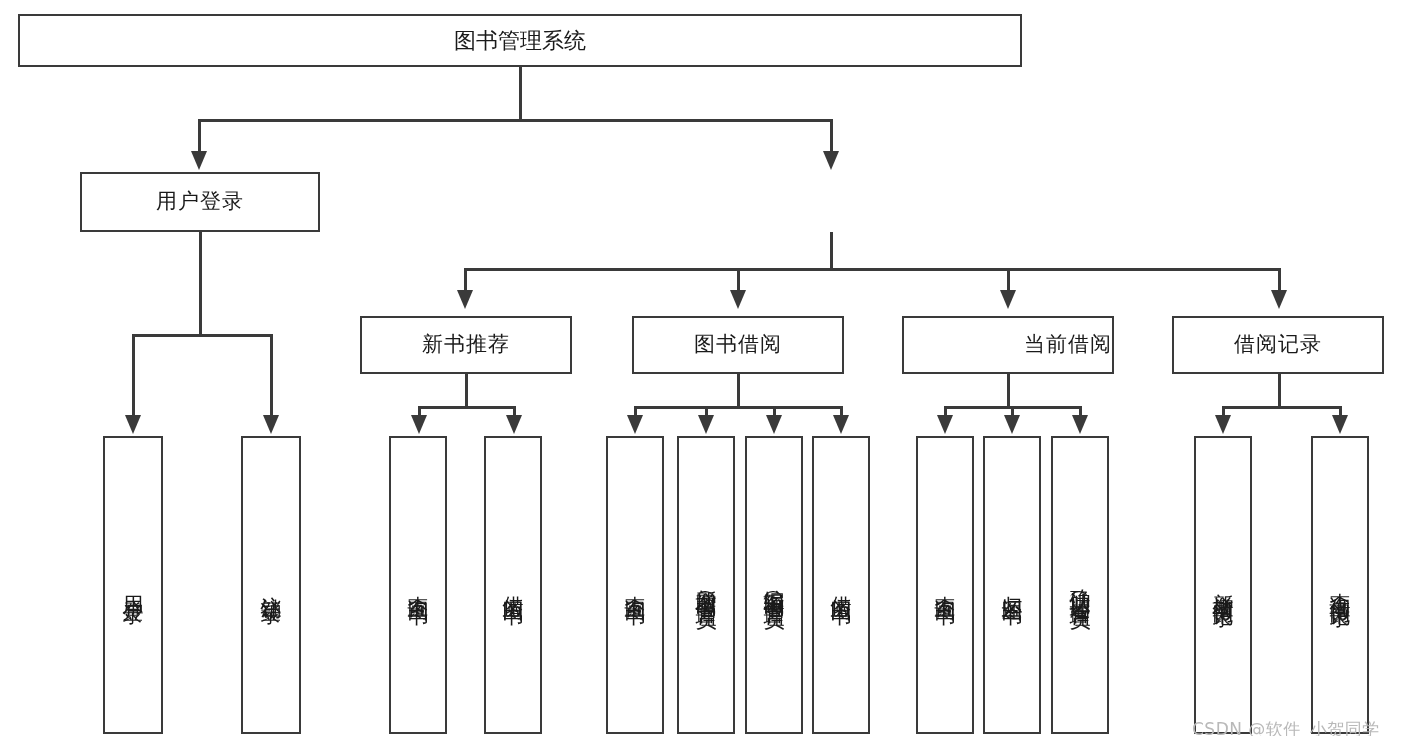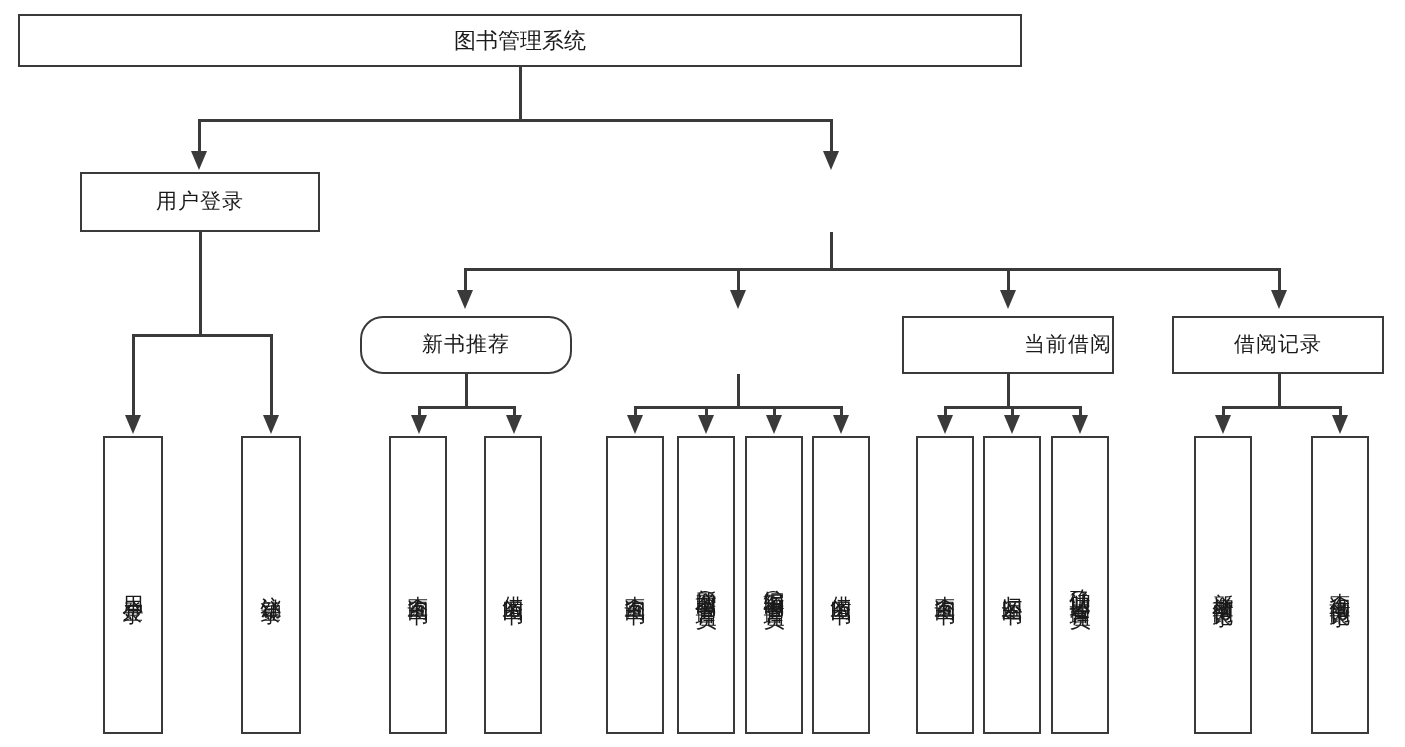--- a/index.html
+++ b/index.html
@@ -108,22 +108,25 @@
   <div class="hline" style="left:464px; top:268px; width:816px;"></div>
   <div class="vline" style="left:464px; top:268px; height:24px;"></div>
   <div class="vline" style="left:737px; top:268px; height:24px;"></div>
   <div class="vline" style="left:1007px; top:268px; height:24px;"></div>
   <div class="vline" style="left:1278px; top:268px; height:24px;"></div>
   <div class="arrow" style="left:457px; top:290px;"></div>
   <div class="arrow" style="left:730px; top:290px;"></div>
   <div class="arrow" style="left:1000px; top:290px;"></div>
   <div class="arrow" style="left:1271px; top:290px;"></div>
 
-  <div class="node horiz" style="left:360px; top:316px; width:212px; height:58px;border-radius:23px;">
+  <div class="node horiz" style="left:360px; top:316px; width:212px; height:58px;">
     <span>新书推荐</span>
+  </div>
+  <div class="node horiz" style="left:632px; top:316px; width:212px; height:58px;">
+    <span>图书借阅</span>
   </div>
   <div class="node horiz" style="left:902px; top:316px; width:212px; height:58px;justify-content:flex-end;">
     <span>当前借阅</span>
   </div>
   <div class="node horiz" style="left:1172px; top:316px; width:212px; height:58px;">
     <span>借阅记录</span>
   </div>
 
   <div class="vline" style="left:465px; top:374px; height:34px;"></div>
   <div class="hline" style="left:418px; top:406px; width:98px;"></div>
@@ -196,14 +199,15 @@
     <span class="vtext">确认归还（管理员）</span>
   </div>
 
   <div class="node vert" style="left:1194px; top:436px; width:58px; height:298px;">
     <span class="vtext">新增借阅记录</span>
   </div>
   <div class="node vert" style="left:1311px; top:436px; width:58px; height:298px;">
     <span class="vtext">查询借阅记录</span>
   </div>
 
+  <div class="watermark" style="left:1192px; top:718px;">CSDN @软件_小贺同学</div>
 
 </div>
 
 </body></html>

